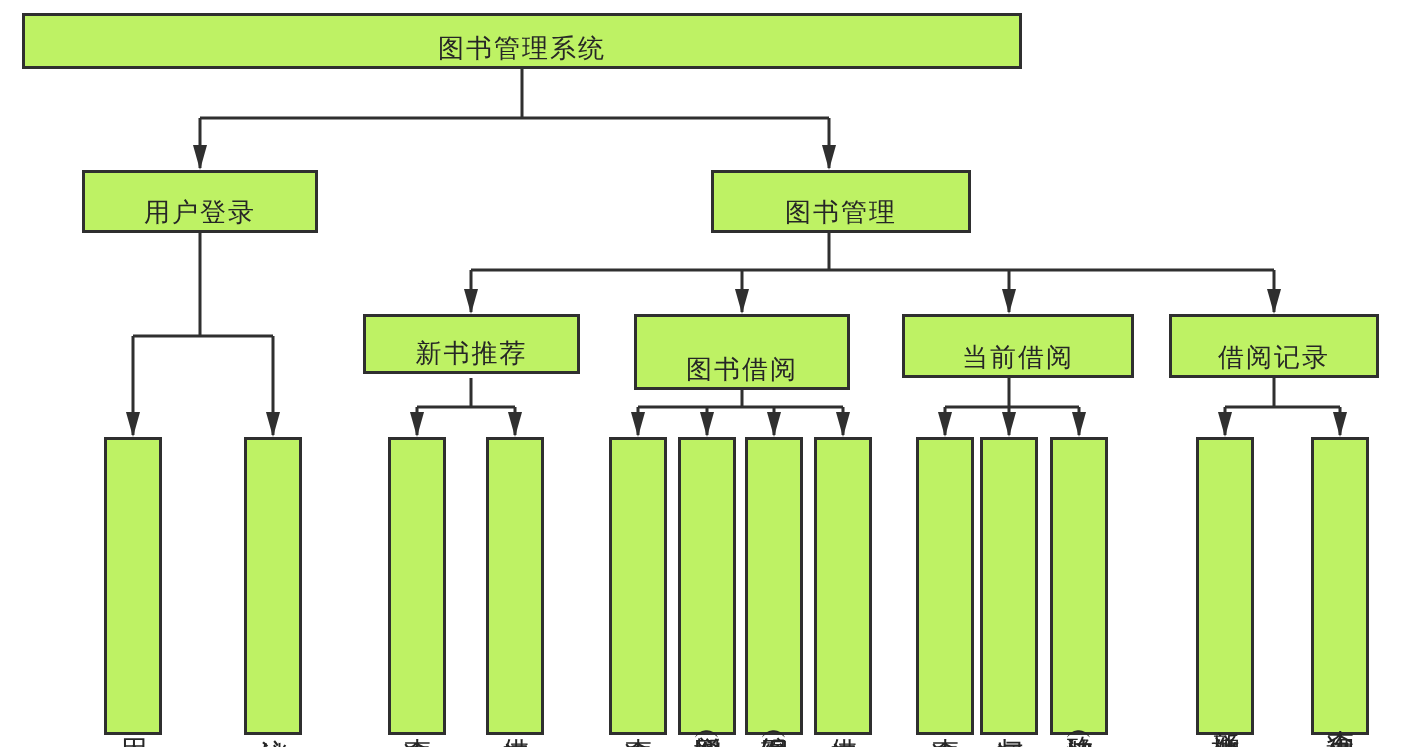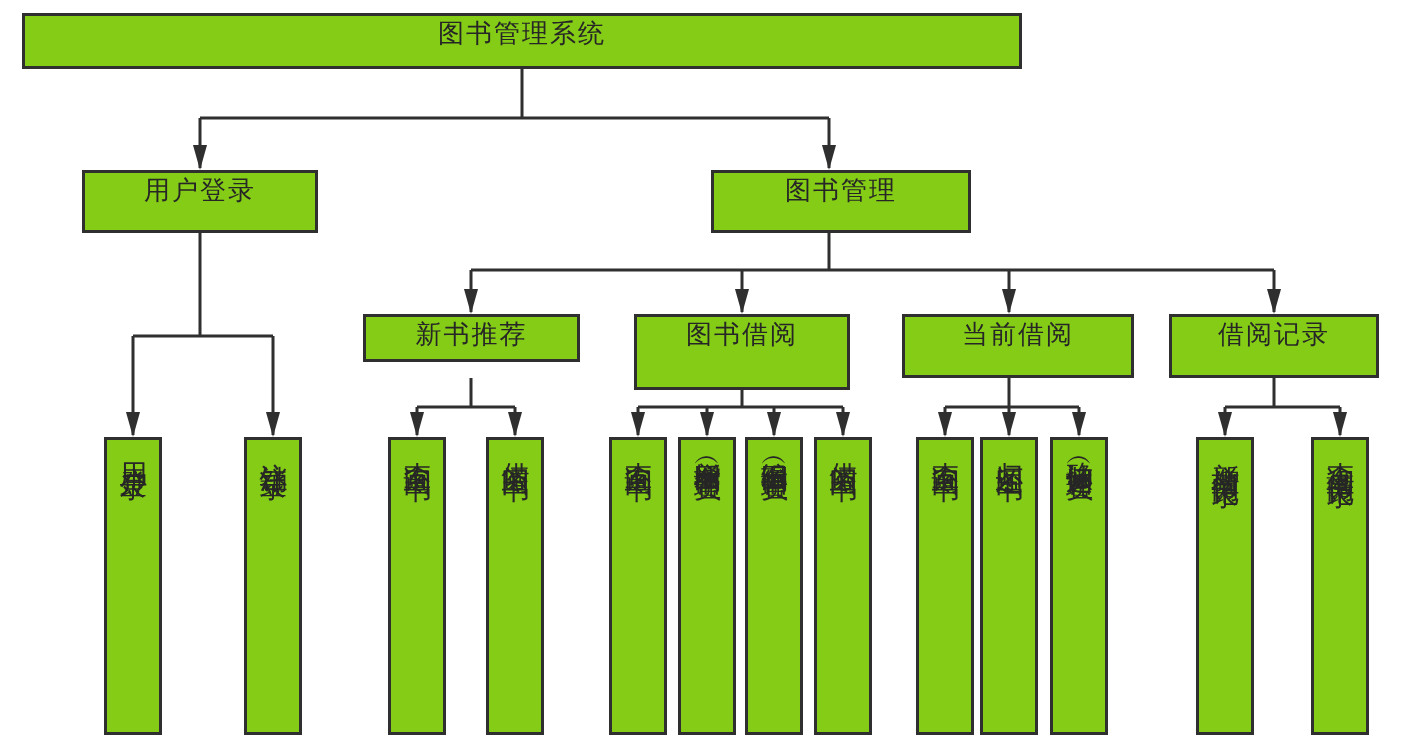--- a/index.html
+++ b/index.html
@@ -17,24 +17,24 @@
   }
   svg.connectors {
     position: absolute;
     left: 0;
     top: 0;
     z-index: 1;
   }
   .box {
     position: absolute;
     box-sizing: border-box;
-    background: #84cc16;
+    background: #bef264;
     border: 3px solid #2f2f2f;
     display: flex;
-    align-items: flex-start;
+    align-items: flex-end;
     justify-content: center;
     z-index: 2;
   }
   .box .hl {
     font-size: 26px;
     color: #262626;
     letter-spacing: 2px;
     white-space: nowrap;
   }
   .leaf span {
@@ -102,21 +102,21 @@
     <span class="hl">图书管理系统</span>
   </div>
 
   <div class="box" style="left:82px;top:170px;width:236px;height:63px">
     <span class="hl">用户登录</span>
   </div>
   <div class="box" style="left:711px;top:170px;width:260px;height:63px">
     <span class="hl">图书管理</span>
   </div>
 
-  <div class="box" style="left:363px;top:314px;width:217px;height:48px">
+  <div class="box" style="left:363px;top:314px;width:217px;height:60px">
     <span class="hl">新书推荐</span>
   </div>
   <div class="box" style="left:634px;top:314px;width:216px;height:76px">
     <span class="hl">图书借阅</span>
   </div>
   <div class="box" style="left:902px;top:314px;width:232px;height:64px">
     <span class="hl">当前借阅</span>
   </div>
   <div class="box" style="left:1169px;top:314px;width:210px;height:64px">
     <span class="hl">借阅记录</span>

